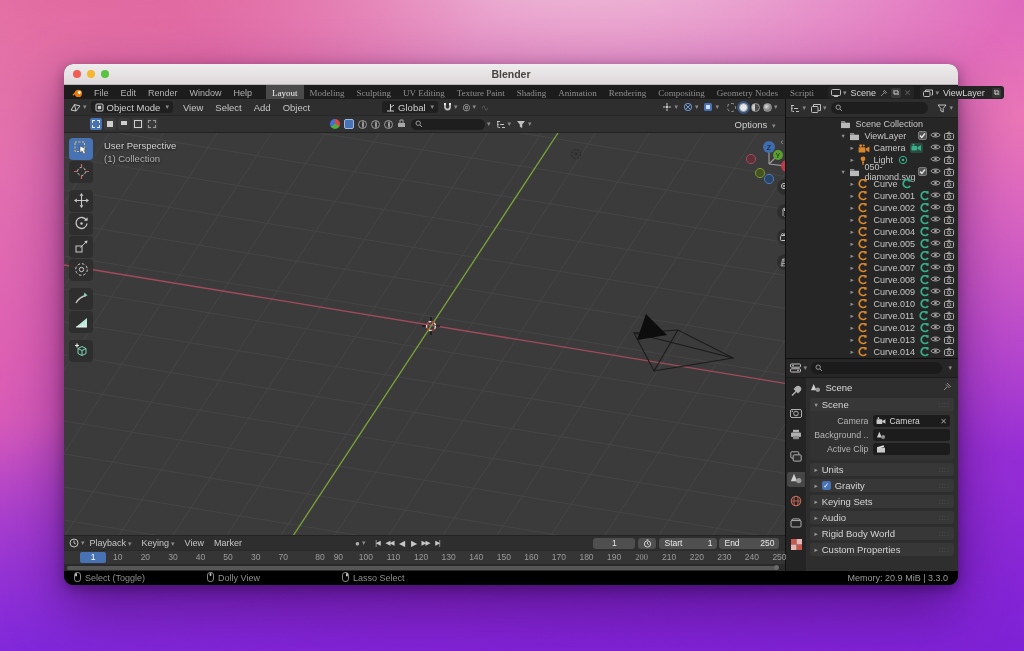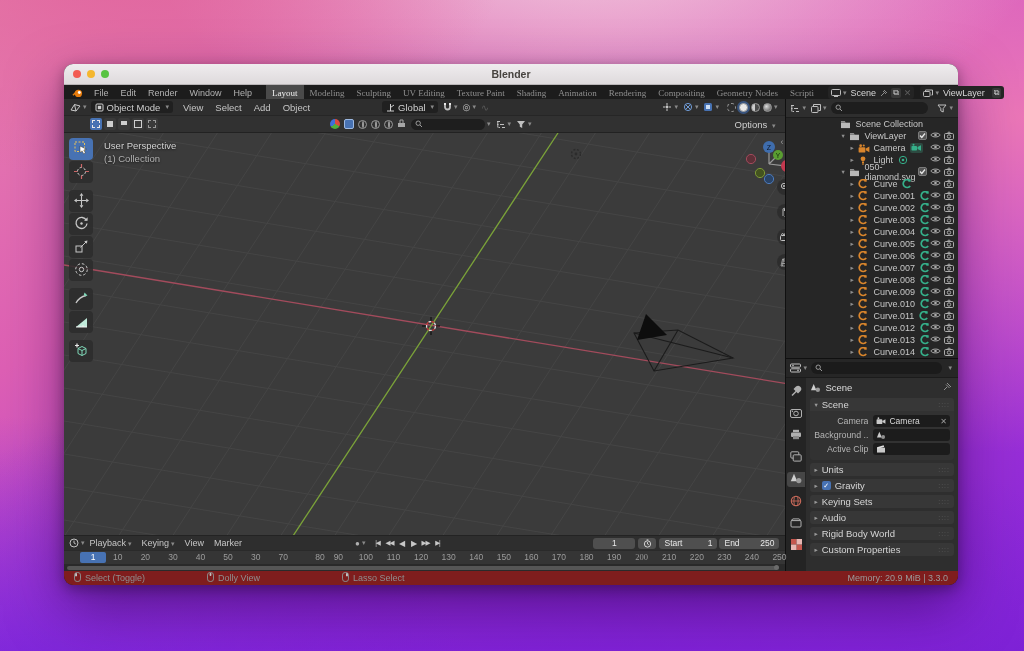--- a/index.html
+++ b/index.html
@@ -112,21 +112,21 @@
   .panel{background:#373737;border-radius:3px;margin-top:3px;height:13px;display:flex;align-items:center;padding:0 4px;color:#d6d6d6;}
   .panel .dots{margin-left:auto;color:#5d5d5d;font-size:7px;letter-spacing:1px;}
   .parrow{font-size:6.5px;color:#9a9a9a;margin-right:4px;}
   .scene-body{background:#323232;border-radius:0 0 3px 3px;padding:3px 2px 4px 2px;}
   .frow{display:flex;align-items:center;height:14px;}
   .flabel{width:56px;text-align:right;color:#b4b4b4;margin-right:5px;font-size:8.8px;white-space:nowrap;overflow:hidden;}
   .fval{flex:1;display:flex;align-items:center;background:#1c1c1c;border-radius:3px;height:12px;padding:0 3px;color:#d9d9d9;font-size:8.5px;margin-right:2px;}
   .fval .x{margin-left:auto;color:#9a9a9a;font-size:8px;}
   .cb{width:9px;height:9px;border-radius:2px;background:#4772b3;display:inline-flex;align-items:center;justify-content:center;color:#fff;font-size:7px;margin-right:4px;}
   
-  .statusbar{position:absolute;left:0;right:0;bottom:0;height:14px;background:#7f1d1d;border-radius:0 0 9px 9px;
+  .statusbar{position:absolute;left:0;right:0;bottom:0;height:14px;background:#000000;border-radius:0 0 9px 9px;
     display:flex;align-items:center;font-size:9px;color:#8f8f8f;}
   .sb-item{display:inline-flex;align-items:center;gap:4px;}
   .sb-item:nth-of-type(1){margin-left:10px;}
   .sb-item:nth-of-type(2){margin-left:62px;}
   .sb-item:nth-of-type(3){margin-left:82px;}
   .sb-mem{margin-left:auto;margin-right:10px;color:#9a9a9a;}
   .flexsp{flex:1;}
 </style>
 </head>
 <body>

